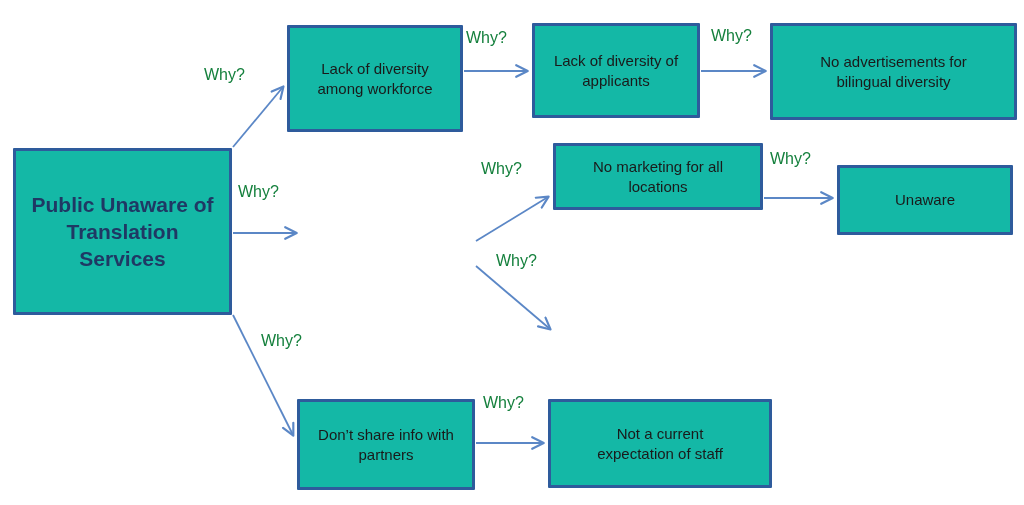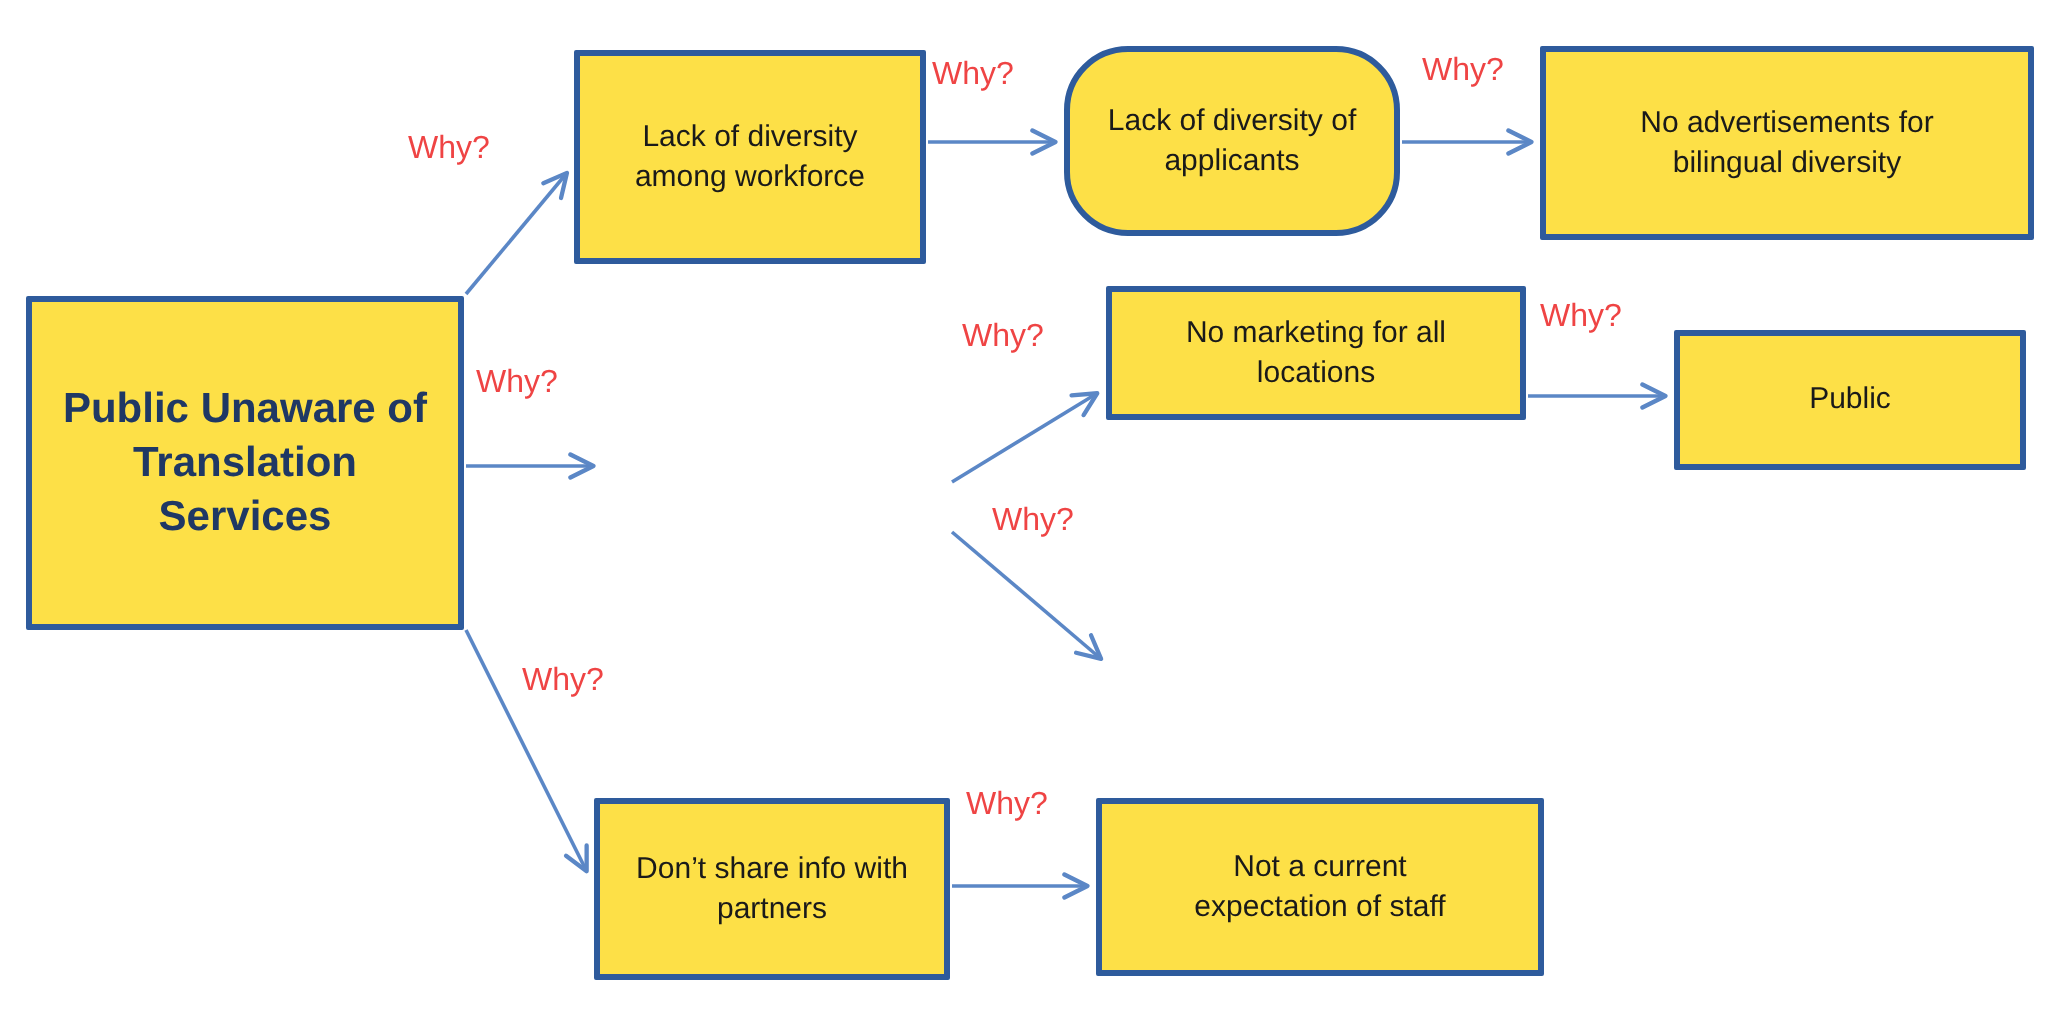--- a/index.html
+++ b/index.html
@@ -11,37 +11,37 @@
     font-family: "Liberation Sans", sans-serif;
     overflow: hidden;
   }
   .node {
     position: absolute;
     box-sizing: border-box;
     display: flex;
     align-items: center;
     justify-content: center;
     text-align: center;
-    background: #fde047;
+    background: #14b8a6;
     border: 3px solid var(--box-border, #2e5b9c);
     border-radius: 1px;
     color: var(--node-text, #1a1a1a);
     font-size: 15px;
     line-height: 1.3;
     white-space: pre-line;
     padding: 0 6px;
   }
   .node.root {
     font-weight: bold;
     font-size: 21px;
     color: var(--root-text, #1f3864);
   }
   .why {
     position: absolute;
-    color: #ef4444;
+    color: #15803d;
     font-size: 16px;
     line-height: 1;
     white-space: nowrap;
   }
   svg.connectors { position: absolute; left: 0; top: 0; }
   .edge { stroke: var(--arrow, #5b87c6); stroke-width: 1.8; fill: none; }
   .arrowhead { stroke: var(--arrow, #5b87c6); stroke-width: 1.5; fill: none; }
 </style>
 </head>
 <body>
@@ -64,31 +64,31 @@
     <line class="edge" x1="233" y1="315" x2="293" y2="435" marker-end="url(#arrow)"></line>
     <line class="edge" x1="476" y1="443" x2="543" y2="443" marker-end="url(#arrow)"></line>
   </svg>
 
   <div class="node root" style="left:13px; top:148px; width:219px; height:167px;">Public Unaware of
 Translation Services</div>
 
   <div class="node" style="left:287px; top:25px; width:176px; height:107px;">Lack of diversity
 among workforce</div>
 
-  <div class="node" style="left:532px; top:23px; width:168px; height:95px;border-radius:32px;">Lack of diversity of
+  <div class="node" style="left:532px; top:23px; width:168px; height:95px;">Lack of diversity of
 applicants</div>
 
   <div class="node" style="left:770px; top:23px; width:247px; height:97px;">No advertisements for
 bilingual diversity</div>
 
 
   <div class="node" style="left:553px; top:143px; width:210px; height:67px;">No marketing for all
 locations</div>
 
-  <div class="node" style="left:837px; top:165px; width:176px; height:70px;">Public</div>
+  <div class="node" style="left:837px; top:165px; width:176px; height:70px;">Unaware</div>
 
 
   <div class="node" style="left:548px; top:399px; width:224px; height:89px;">Not a current
 expectation of staff</div>
 
   <div class="node" style="left:297px; top:399px; width:178px; height:91px;">Don’t share info with
 partners</div>
 
   <span class="why" style="left:204px; top:67px;">Why?</span>
   <span class="why" style="left:466px; top:30px;">Why?</span>

